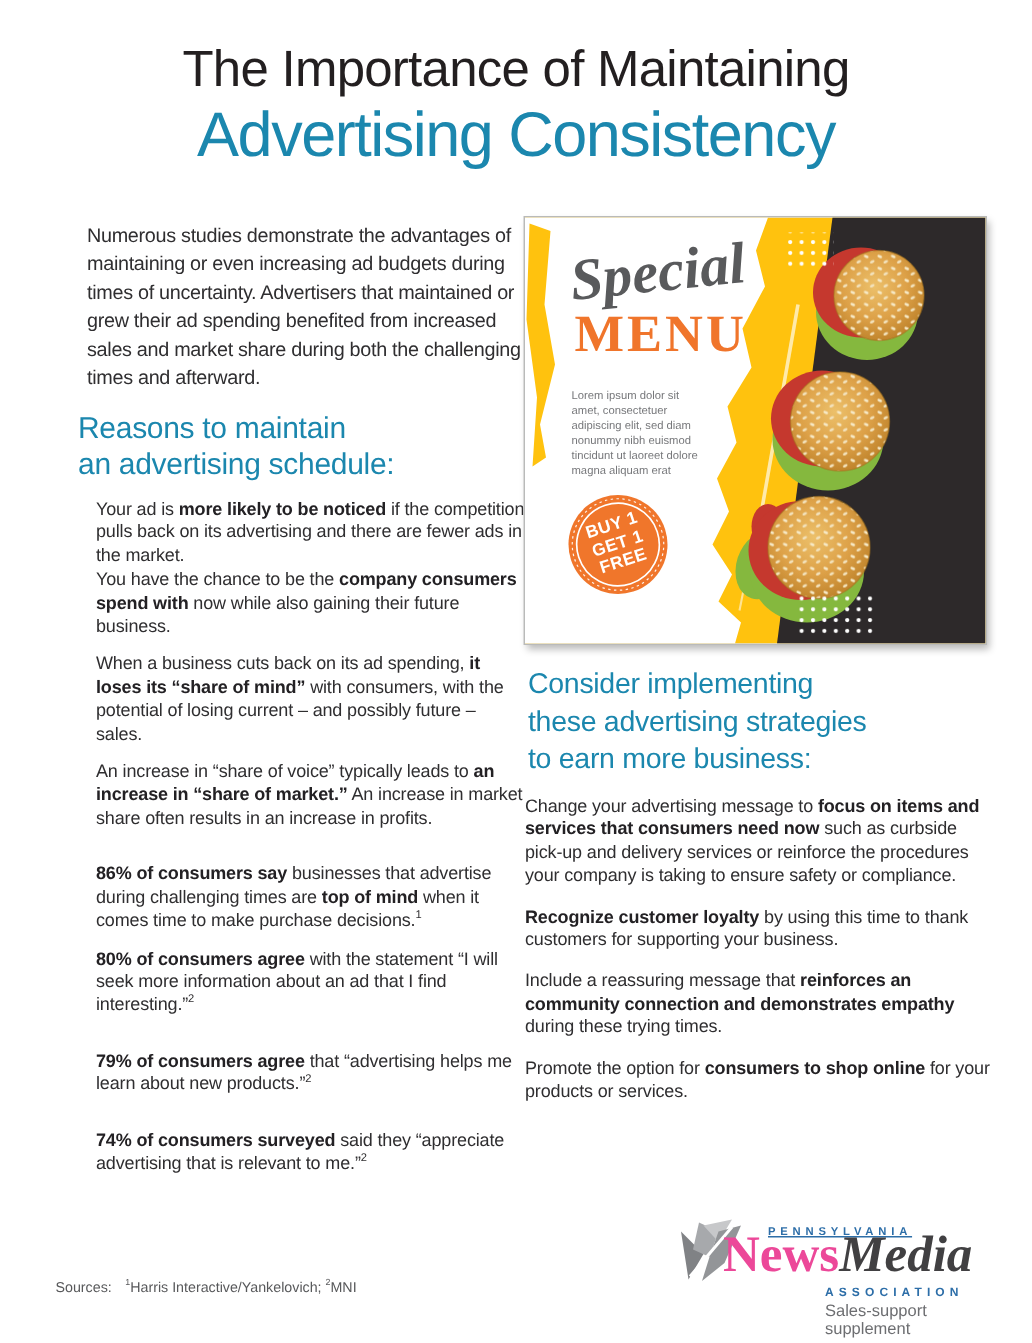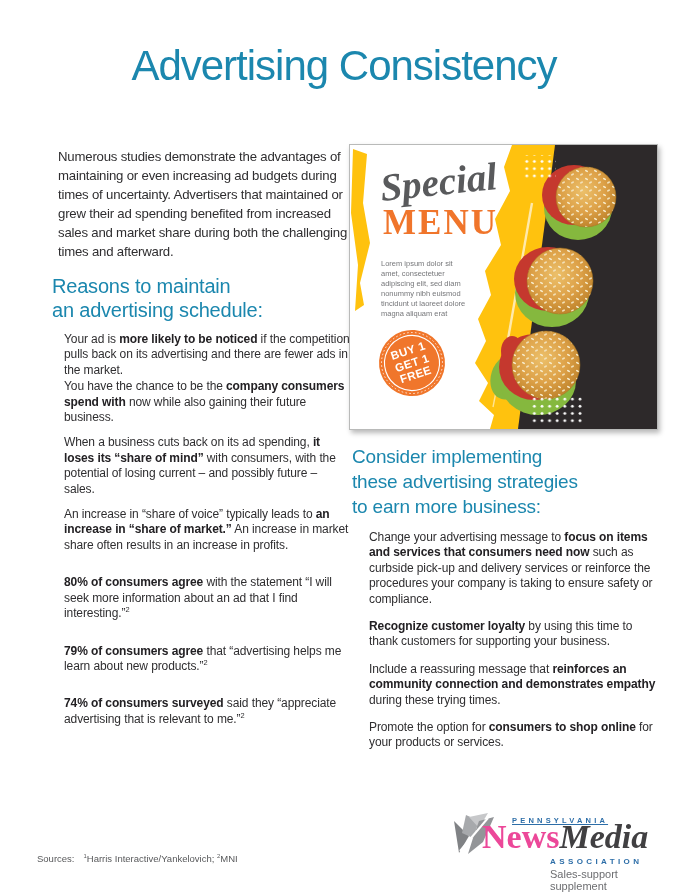--- a/index.html
+++ b/index.html
@@ -3,34 +3,34 @@
 <meta charset="utf-8">
 <style>
   html,body{margin:0;padding:0;background:#ffffff;}
   .page{
     position:relative; width:688px; height:895px; background:#ffffff;
     font-family:"Liberation Sans", sans-serif; color:#2f2e30; overflow:hidden;
   }
   
   .header{position:absolute; left:0; top:26px; width:688px; text-align:center;}
   .title1{margin:0; font-size:34px; line-height:40px; font-weight:normal; letter-spacing:-0.5px; color:#231f20;}
-  .title2{margin:16px; font-size:42px; line-height:48px; font-weight:normal; letter-spacing:-1px; color:#1b87ae;}
+  .title2{margin:0; font-size:42px; line-height:48px; font-weight:normal; letter-spacing:-1px; color:#1b87ae;}
   
   .col-left{position:absolute; left:37px; top:147px; width:313px;}
   .col-right{position:absolute; left:349px; top:144px; width:313px;}
   .intro{margin:0 0 0 21px; width:293px; font-size:13.2px; line-height:19px; letter-spacing:-0.2px;}
   .h-teal{color:#1b87ae; font-weight:normal; white-space:pre-line;}
   .left-heading{margin:13px 0 10px 15px; font-size:20px; line-height:24px; letter-spacing:-0.2px;}
   .right-heading{margin:14px 0 11px 3px; font-size:19px; line-height:25px; letter-spacing:-0.2px;}
   .body-p{margin:0 0 10px 27px; font-size:12px; line-height:15.4px; letter-spacing:-0.1px;}
   .body-p b{color:#232124;}
   .lv2{}
   .mb-sm{margin-bottom:1px;}
   .mb-lg{margin-bottom:22px;}
-  .col-right .body-p{margin-left:20px; margin-bottom:12px;}
+  .col-right .body-p{margin-left:1px; margin-bottom:12px;}
   sup{vertical-align:super; font-size:0.62em; line-height:0;}
   
   .flyer{position:relative; width:307px; height:284px; background:#fff; border:1px solid #b9bab9;
          box-shadow:2px 3px 5px rgba(0,0,0,0.28);}
   .flyer svg{position:absolute; left:0; top:0;}
   .flyer-script{position:absolute; left:30px; top:14px; font-family:"Liberation Serif", serif;
                 font-style:italic; font-weight:bold; font-size:39px; color:#595a5c; transform:rotate(-6deg);}
   .flyer-menu{position:absolute; left:33px; top:58px; font-family:"Liberation Serif", serif;
               font-weight:bold; font-size:35px; letter-spacing:2px; color:#f0752b;}
   .flyer-lorem{position:absolute; left:31px; top:114px; width:86px; font-size:7.5px; line-height:10px; color:#76777a;}
@@ -51,31 +51,33 @@
   .logo-assoc{position:absolute; left:100px; top:49px; font-size:8px; font-weight:bold;
               letter-spacing:3.4px; color:#2d6ea8;}
   .logo-tagline{position:absolute; left:100px; top:60px; font-size:11px; color:#6d6e71;}
 </style>
 </head>
 <body>
 
 <div class="page">
 
   <div class="header">
+    <h1 class="title1">The Importance of Maintaining</h1>
     <h1 class="title2">Advertising Consistency</h1>
   </div>
 
   <div class="col-left">
     <p class="intro">Numerous studies demonstrate the advantages of maintaining or even increasing ad budgets during times of uncertainty. Advertisers that maintained or grew their ad spending benefited from increased sales and market share during both the challenging times and afterward.</p>
     <h2 class="h-teal left-heading">Reasons to maintain
 an advertising schedule:</h2>
     <p class="body-p mb-sm">Your ad is <b>more likely to be noticed</b> if the competition pulls back on its advertising and there are fewer ads in the market.</p>
     <p class="body-p lv2">You have the chance to be the <b>company consumers spend with</b> now while also gaining their future business.</p>
     <p class="body-p">When a business cuts back on its ad spending, <b>it loses its “share of mind”</b> with consumers, with the potential of losing current – and possibly future – sales.</p>
     <p class="body-p lv2 mb-lg">An increase in “share of voice” typically leads to <b>an increase in “share of market.”</b> An increase in market share often results in an increase in profits.</p>
+    <p class="body-p"><b>86% of consumers say</b> businesses that advertise during challenging times are <b>top of mind</b> when it comes time to make purchase decisions.<sup>1</sup></p>
     <p class="body-p mb-lg"><b>80% of consumers agree</b> with the statement “I will seek more information about an ad that I find interesting.”<sup>2</sup></p>
     <p class="body-p mb-lg"><b>79% of consumers agree</b> that “advertising helps me learn about new products.”<sup>2</sup></p>
     <p class="body-p"><b>74% of consumers surveyed</b> said they “appreciate advertising that is relevant to me.”<sup>2</sup></p>
   </div>
 
   <div class="col-right">
 
     <div class="flyer">
       <svg width="307" height="284" viewBox="0 0 307 284">
         <defs>

